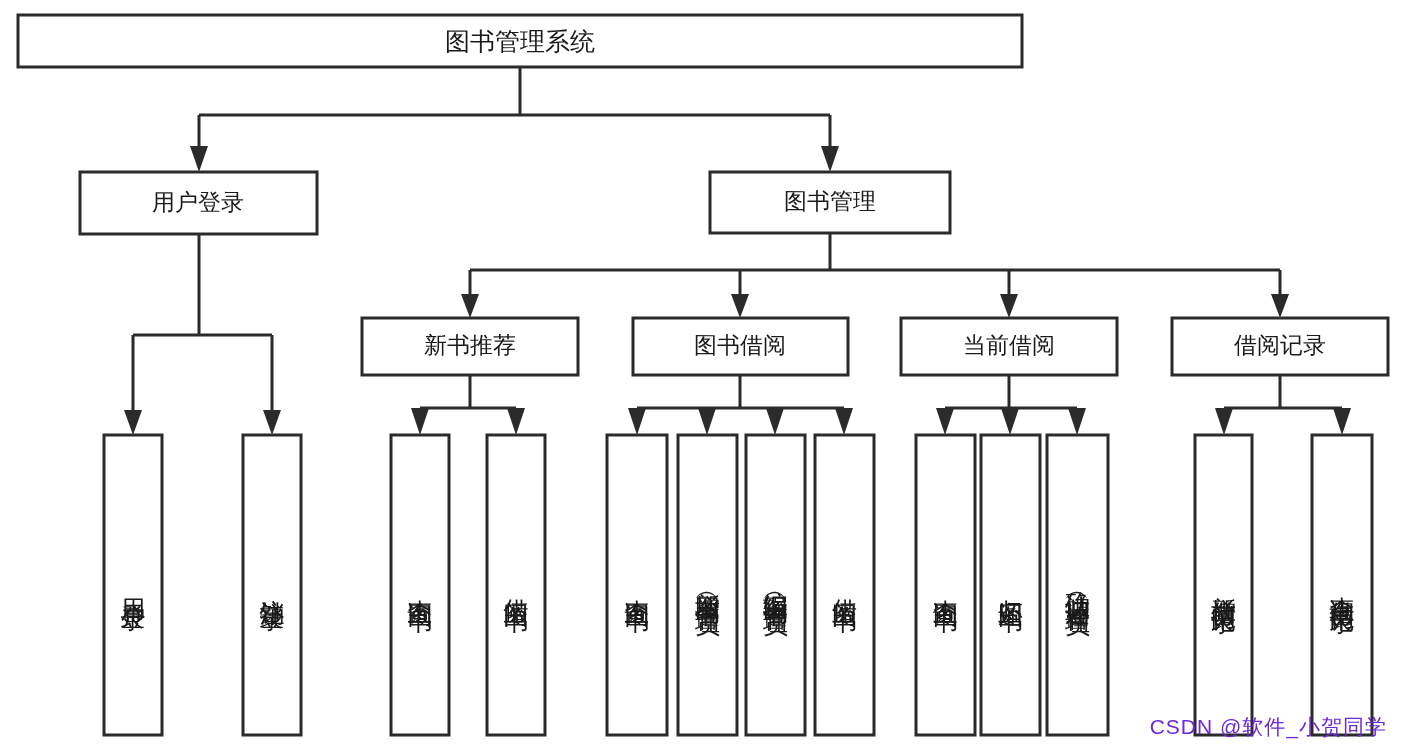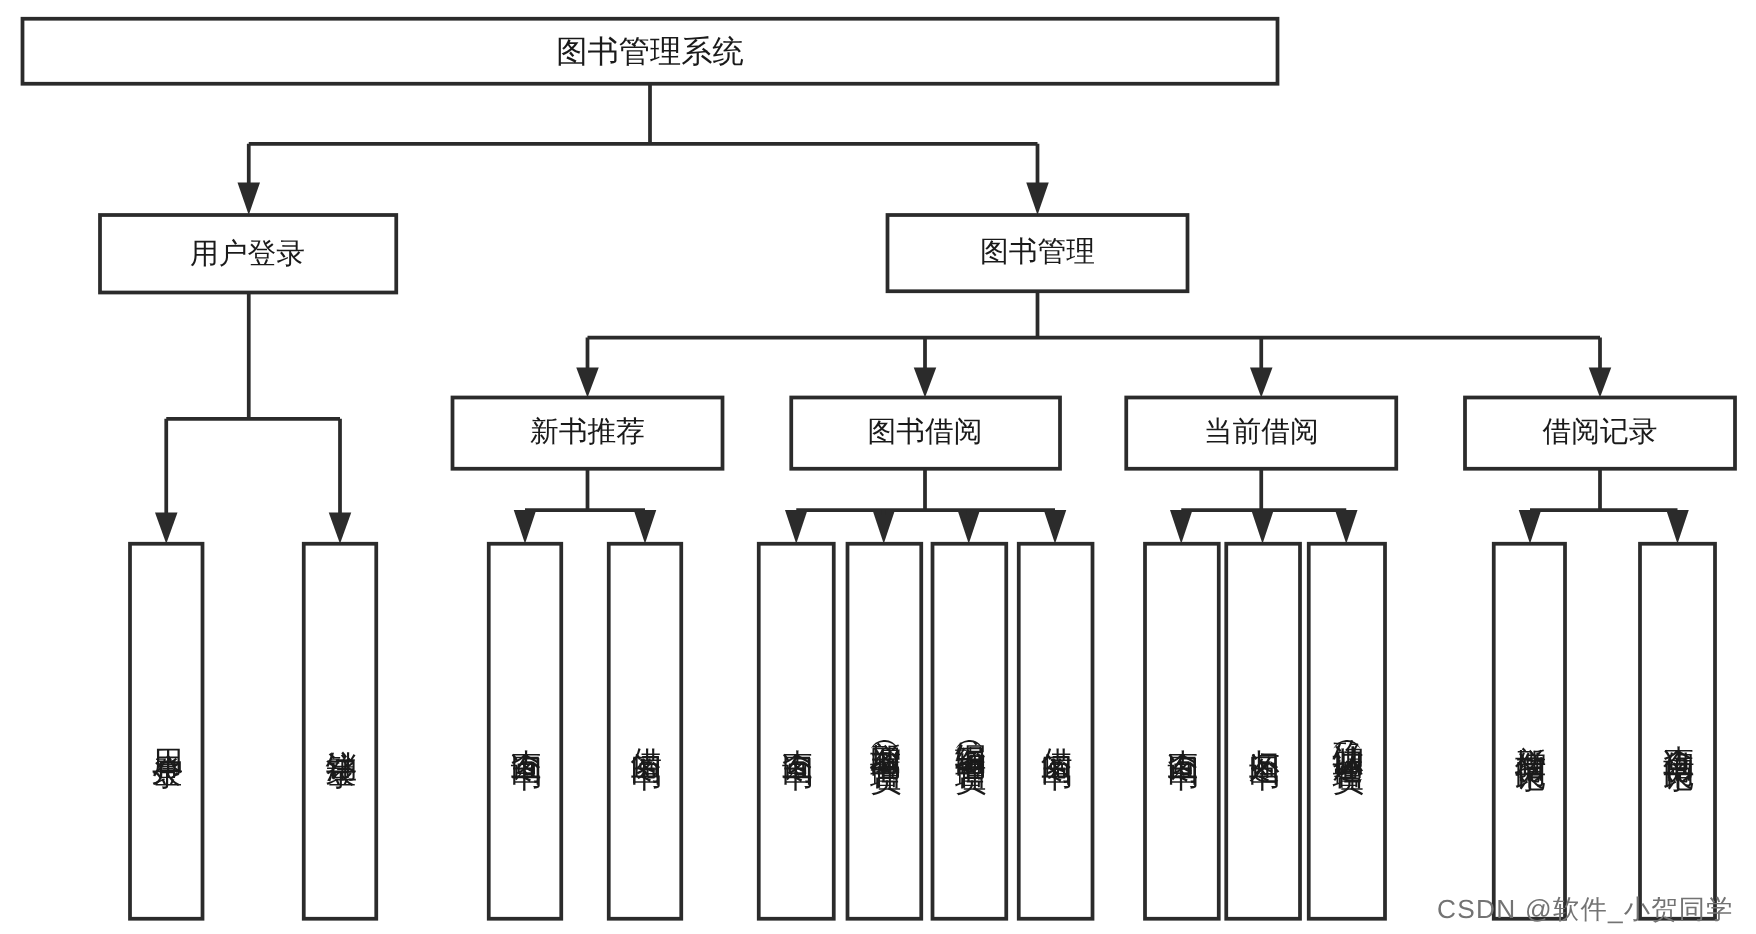--- a/index.html
+++ b/index.html
@@ -68,21 +68,21 @@
     color: #1a1a1a;
     white-space: nowrap;
     text-align: center;
   }
   .watermark {
     position: absolute;
     right: 14px;
     bottom: 6px;
     font-family: "Liberation Sans", "DejaVu Sans", sans-serif;
     font-size: 21px;
-    color: #737373;
+    color: #6d28d9;
     letter-spacing: 1px;
     white-space: nowrap;
   }
 </style>
 </head>
 <body>
 
 <div id="diagram-root">
 
   <svg id="tree-svg" viewBox="0 0 1405 747" xmlns="http://www.w3.org/2000/svg">

